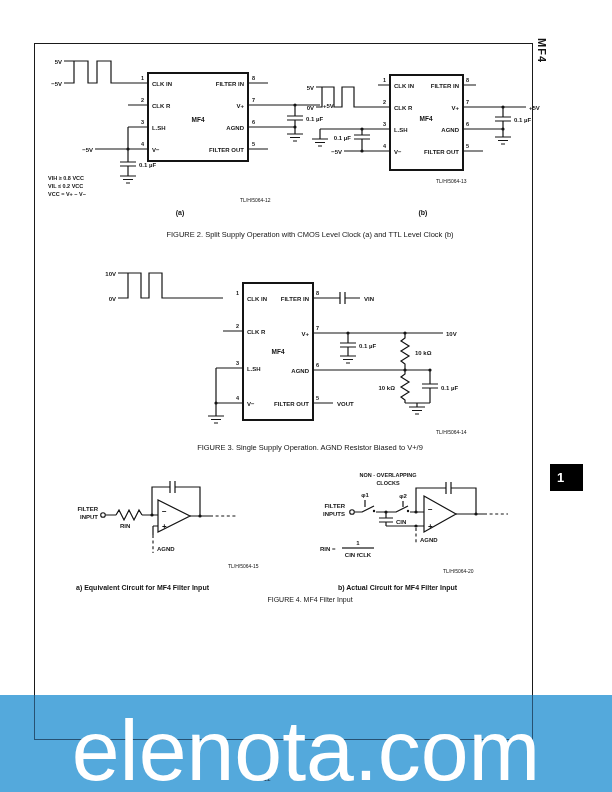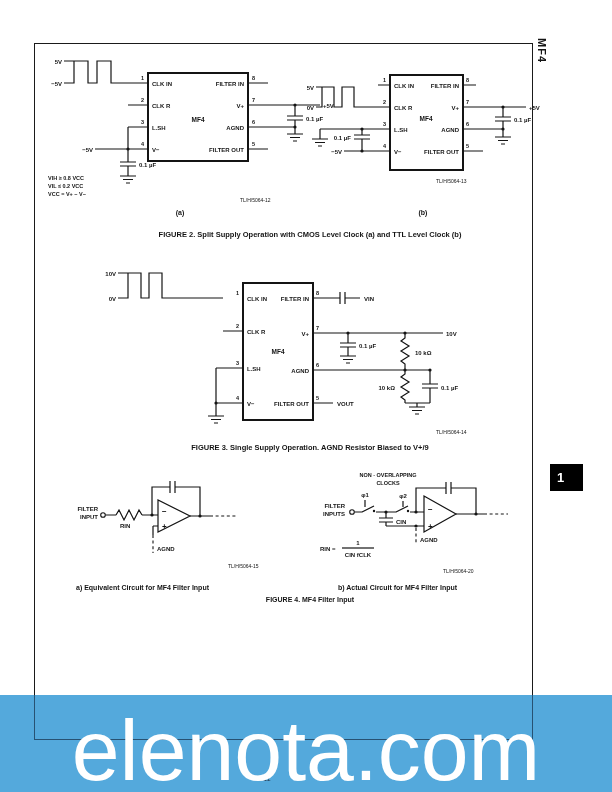--- a/index.html
+++ b/index.html
@@ -4,21 +4,21 @@
 <style>
   html,body{margin:0;padding:0;background:#fff;}
   .page{position:relative;width:612px;height:792px;background:#fff;overflow:hidden;
         font-family:"Liberation Sans",sans-serif;color:#141414;}
   .border-box{position:absolute;left:34px;top:43px;width:499px;height:652px;
         box-sizing:border-box;border:1px solid #1a1a1a;border-bottom:none;}
   .side-label{position:absolute;left:536px;top:38px;writing-mode:vertical-rl;
         font-size:11px;font-weight:bold;letter-spacing:1px;}
   .section-tab{position:absolute;left:550px;top:464px;width:33px;height:27px;background:#000;
         color:#fff;font-size:13px;font-weight:bold;line-height:27px;padding-left:7px;box-sizing:border-box;}
-  .caption{position:absolute;left:34px;width:552px;text-align:center;font-weight:bold;font-size:7.5px;}
+  .caption{position:absolute;left:34px;width:552px;text-align:center;font-weight:normal;font-size:7.5px;}
   .subcap{position:absolute;font-weight:bold;font-size:7px;}
   svg{position:absolute;overflow:visible;}
   svg text{font-family:"Liberation Sans",sans-serif;fill:#141414;}
   .w{stroke:#141414;stroke-width:1.2;fill:none;}
   .chip{stroke:#141414;stroke-width:2;fill:none;}
   .dash{stroke:#141414;stroke-width:1.1;fill:none;stroke-dasharray:3 2.6;}
   .dot{fill:#141414;}
   .oc{fill:#fff;stroke:#141414;stroke-width:1.1;}
   .lbl{font-size:6px;font-weight:bold;}
   .pin{font-size:5.5px;font-weight:bold;}

